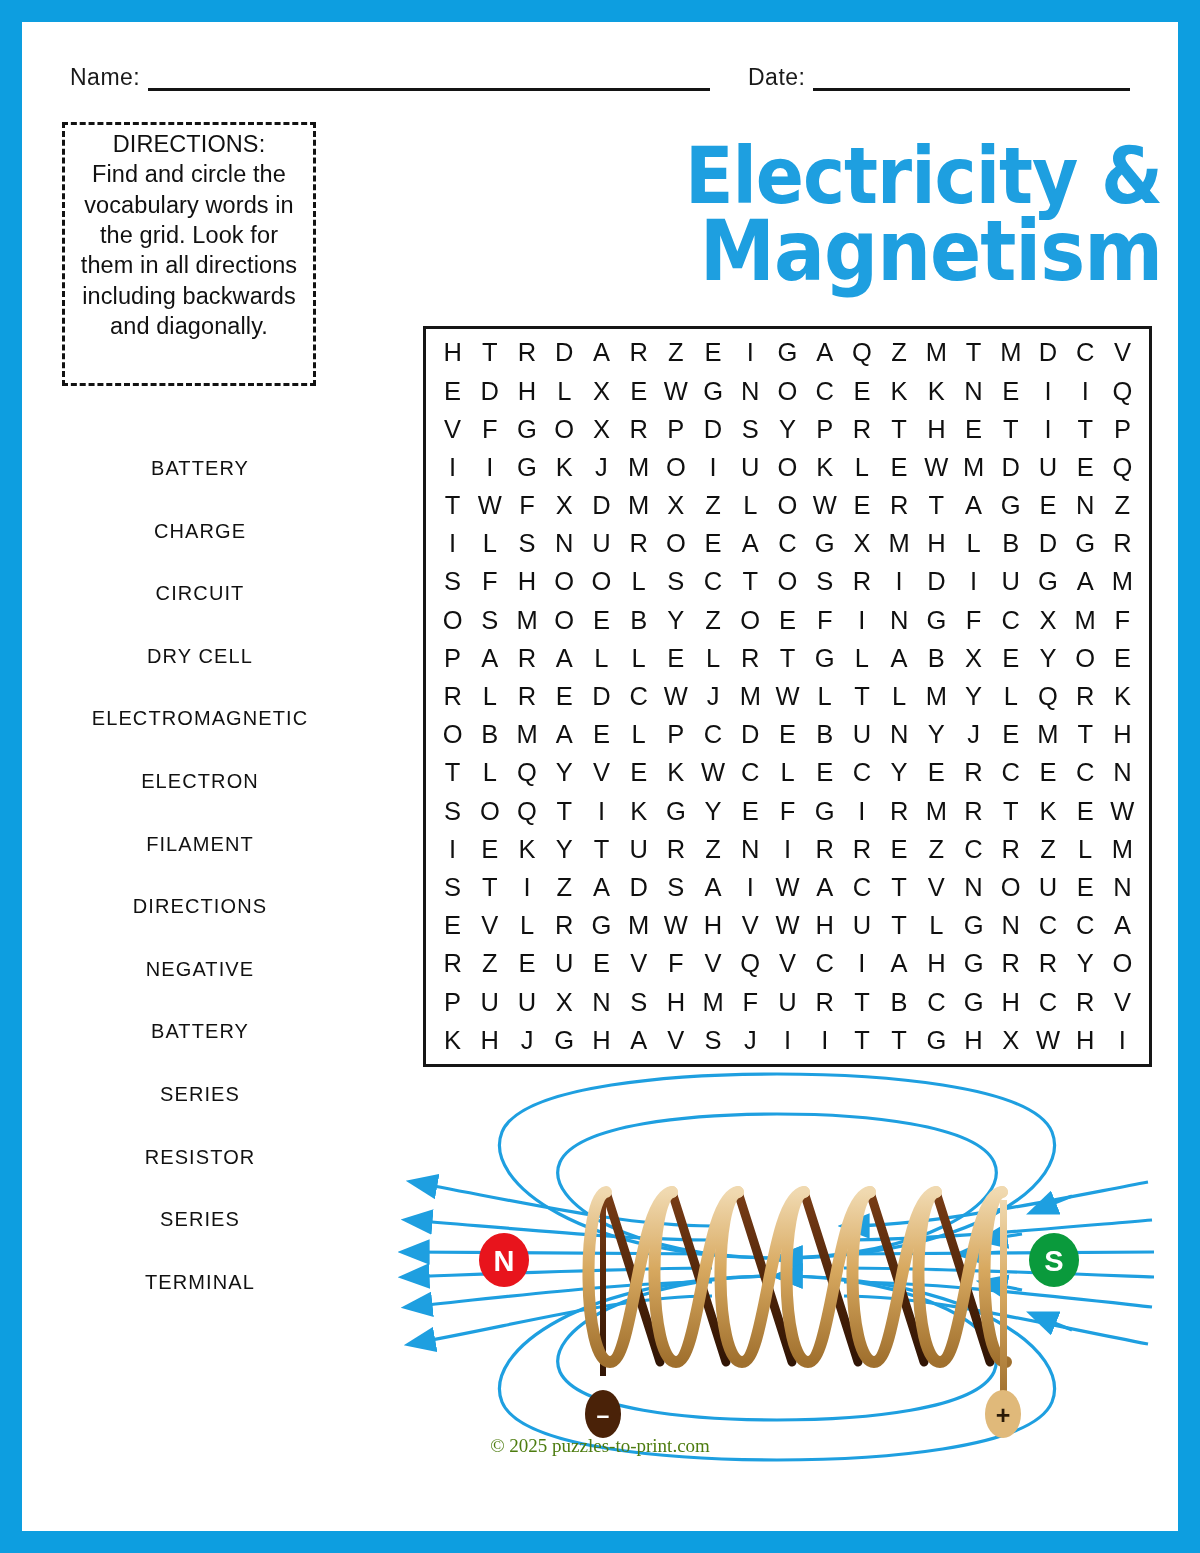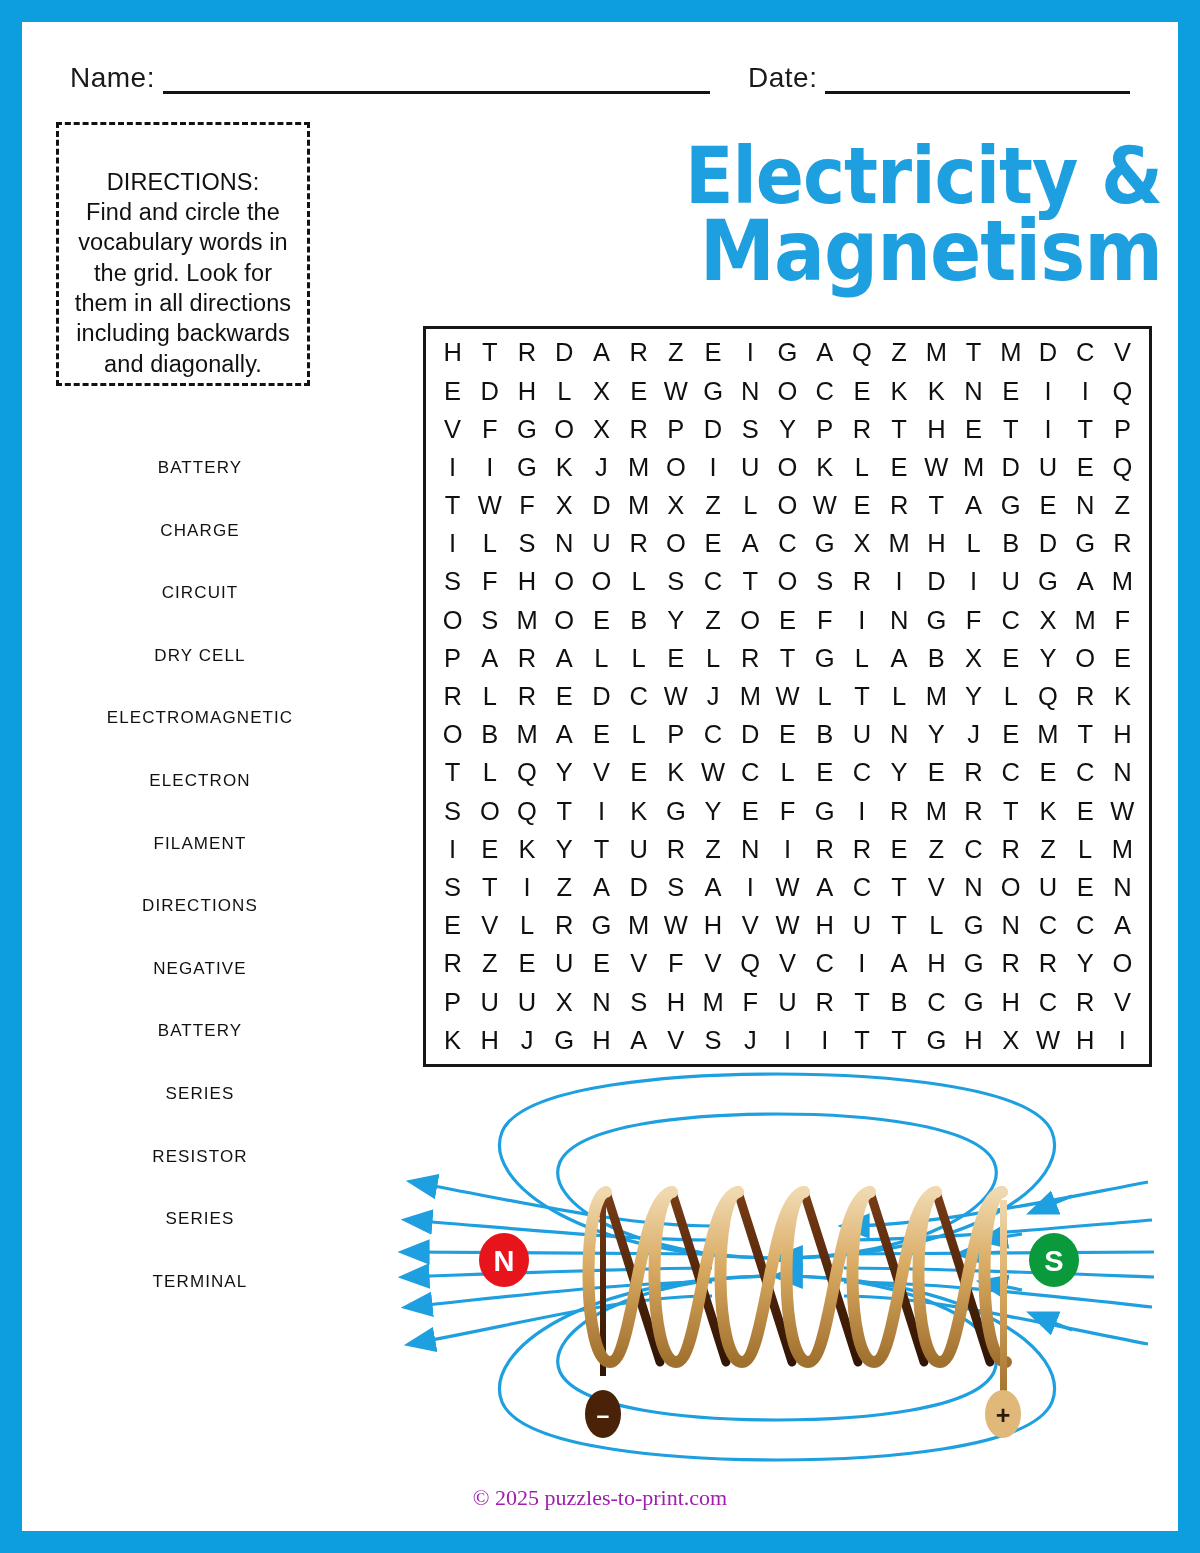--- a/index.html
+++ b/index.html
@@ -25,49 +25,49 @@
 
   
   .namedate {
     position: absolute;
     left: 48px;
     top: 40px;
     width: 1060px;
     height: 48px;
   }
   .nd-label {
-    font-size: 28px;
+    font-size: 23px;
     color: #1a1a1a;
     letter-spacing: 0.5px;
   }
   .nd-group {
     position: absolute;
     display: flex;
     align-items: flex-end;
     gap: 8px;
   }
   .nd-name { left: 0px; top: 0px; width: 640px; }
   .nd-date { left: 678px; top: 0px; width: 382px; }
   .nd-rule {
     flex: 1;
     border-bottom: 3px solid #141414;
     height: 26px;
   }
 
   
   .directions {
     position: absolute;
-    left: 34px;
+    left: 40px;
     top: 100px;
     width: 254px;
     height: 264px;
     border: 3px dashed #121212;
     box-sizing: border-box;
     display: flex;
-    align-items: flex-end;
+    align-items: flex-start;
     justify-content: center;
     padding: 4px 8px;
   }
   .directions-text {
     font-size: 23.5px;
     line-height: 1.29;
     text-align: center;
     color: #111111;
     letter-spacing: 0.1px;
   }
@@ -75,21 +75,21 @@
 
   
   .wordlist {
     position: absolute;
     left: 28px;
     top: 415px;
     width: 300px;
   }
   .word {
     text-align: center;
-    font-size: 17px;
+    font-size: 20px;
     color: #111111;
     letter-spacing: 1.1px;
     height: 62.6px;
     line-height: 62.6px;
     white-space: nowrap;
   }
 
   
   .title {
     position: absolute;
@@ -143,26 +143,26 @@
     top: 1040px;
     width: 790px;
     height: 410px;
   }
   .illus svg { display: block; width: 100%; height: 100%; }
 
   
   .footer {
     position: absolute;
     left: 0;
-    top: 1463px;
+    top: 1413px;
     width: 1156px;
     text-align: center;
     font-family: "Liberation Serif", serif;
-    font-size: 22px;
-    color: #a21caf;
+    font-size: 19px;
+    color: #4d7c0f;
   }
 </style>
 </head>
 <body>
 
 <div class="page">
 
   <div class="namedate">
     <div class="nd-group nd-name">
       <span class="nd-label">Name:</span>

